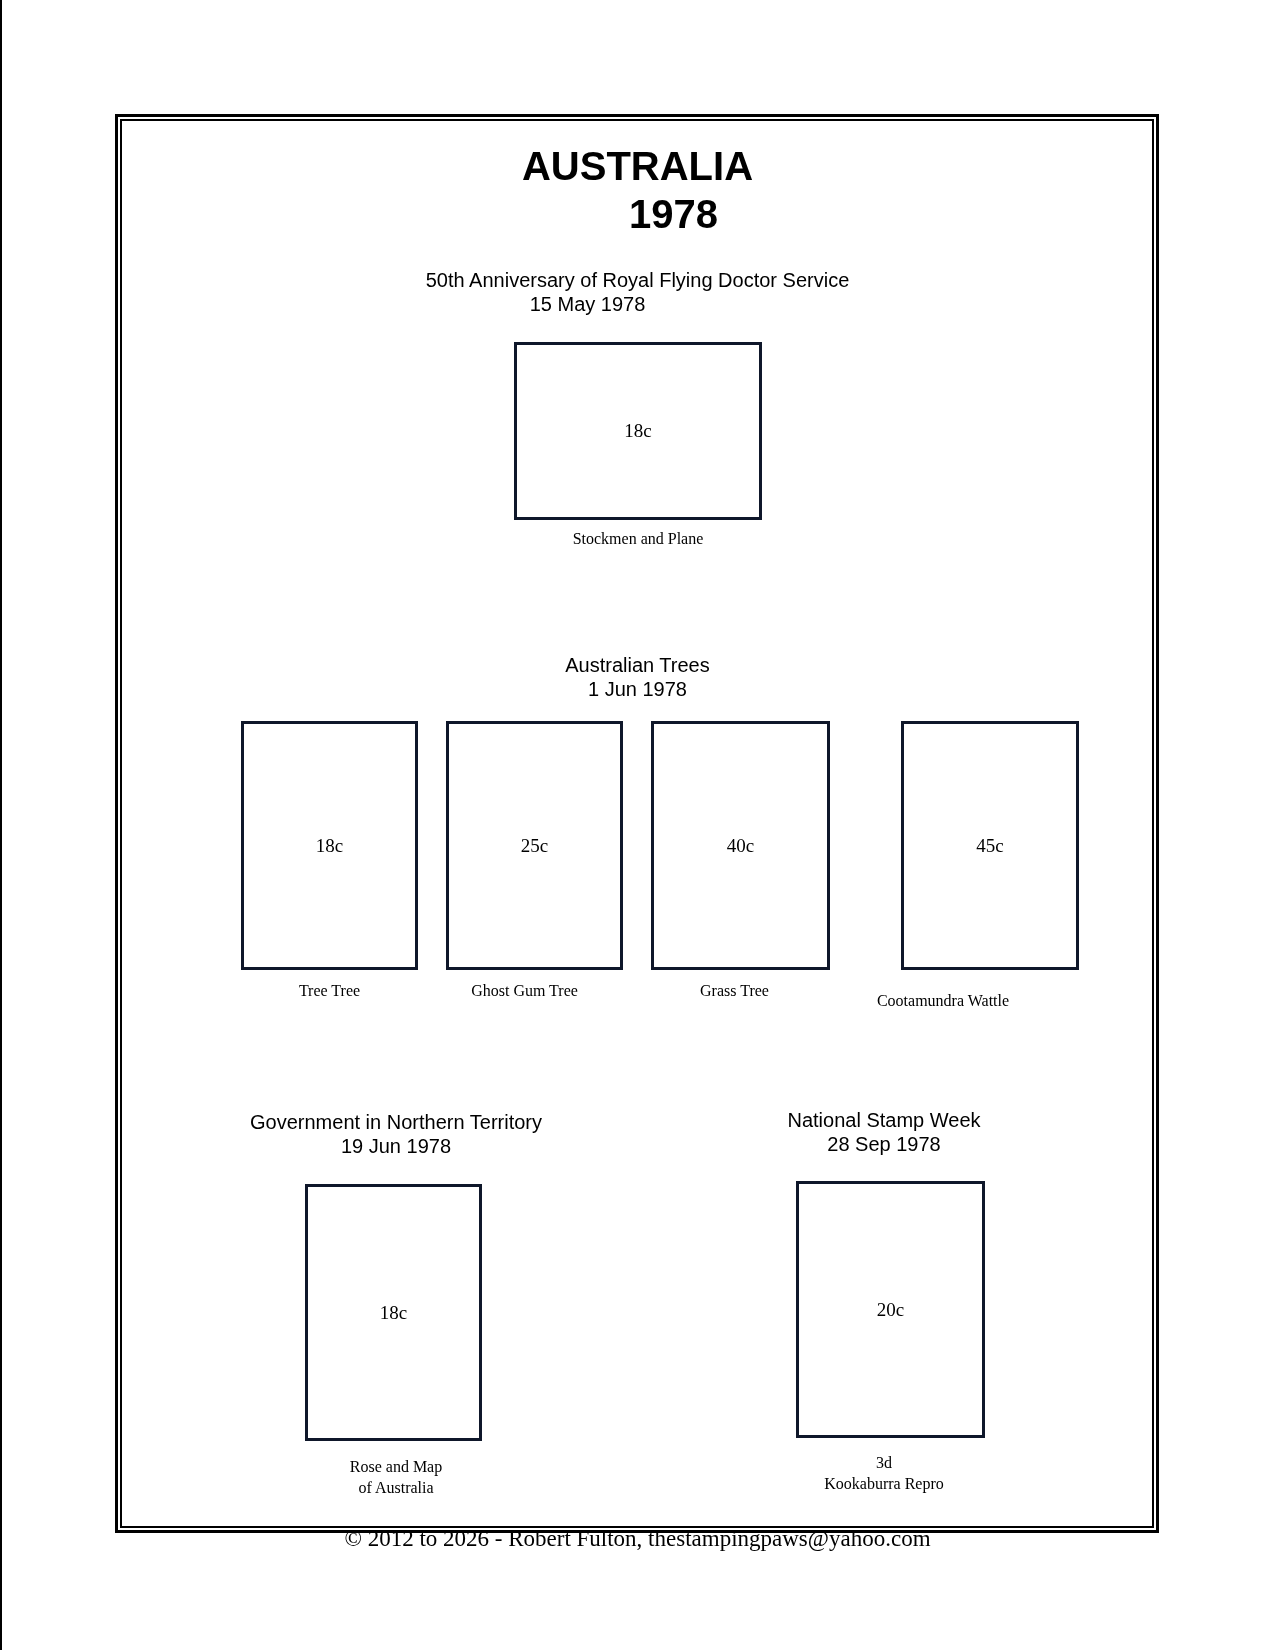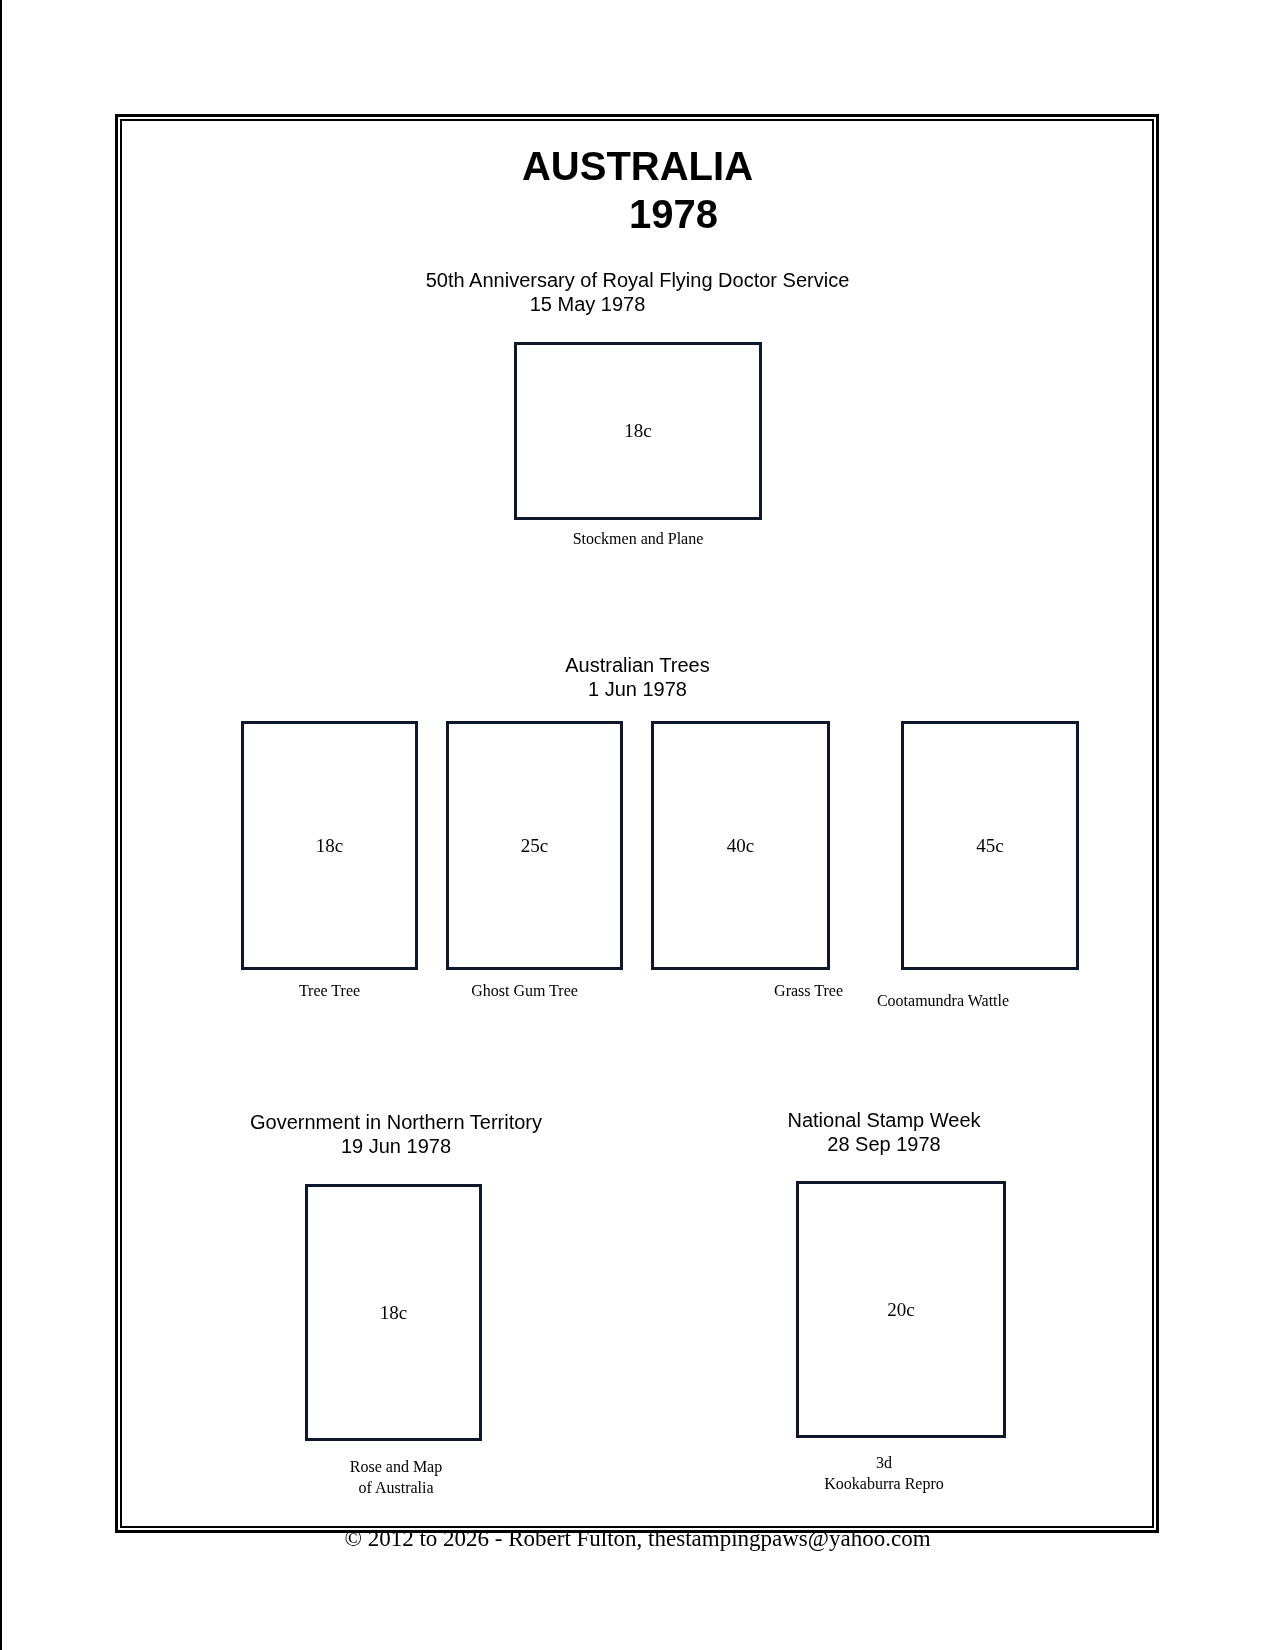--- a/index.html
+++ b/index.html
@@ -45,41 +45,41 @@
   <div class="caption serif" style="left:221px; width:217px; top:980px;">Tree Tree</div>
 
   <div class="stamp" style="left:446px; top:721px; width:177px; height:249px;">
     <span class="denom serif">25c</span>
   </div>
   <div class="caption serif" style="left:416px; width:217px; top:980px;">Ghost Gum Tree</div>
 
   <div class="stamp" style="left:651px; top:721px; width:179px; height:249px;">
     <span class="denom serif">40c</span>
   </div>
-  <div class="caption serif" style="left:626px; width:217px; top:980px;text-align:right;">Grass Tree</div>
+  <div class="caption serif" style="left:626px; width:217px; top:980px;">Grass Tree</div>
 
   <div class="stamp" style="left:858px; top:721px; width:178px; height:249px;margin-left:43px;">
     <span class="denom serif">45c</span>
   </div>
   <div class="caption serif" style="left:818px; width:250px; top:980px;margin-top:10px;">Cootamundra Wattle</div>
 </div>
 
 <div>
   <div class="heading sans" style="left:186px; width:420px; top:1110px;">Government in Northern Territory</div>
   <div class="heading sans" style="left:186px; width:420px; top:1134px;">19 Jun 1978</div>
   <div class="stamp" style="left:305px; top:1184px; width:177px; height:257px;">
     <span class="denom serif">18c</span>
   </div>
   <div class="caption serif" style="left:286px; width:220px; top:1456px;">Rose and Map</div>
   <div class="caption serif" style="left:286px; width:220px; top:1477px;">of Australia</div>
 </div>
 
 <div>
   <div class="heading sans" style="left:684px; width:400px; top:1108px;">National Stamp Week</div>
   <div class="heading sans" style="left:684px; width:400px; top:1132px;">28 Sep 1978</div>
-  <div class="stamp" style="left:796px; top:1181px; width:210px; height:257px;">
+  <div class="stamp" style="left:796px; top:1181px; width:189px; height:257px;">
     <span class="denom serif">20c</span>
   </div>
   <div class="caption serif" style="left:764px; width:240px; top:1452px;">3d</div>
   <div class="caption serif" style="left:764px; width:240px; top:1473px;">Kookaburra Repro</div>
 </div>
 
 <div class="footer serif">© 2012 to 2026 -  Robert Fulton, thestampingpaws@yahoo.com</div>
 
 </body></html>

